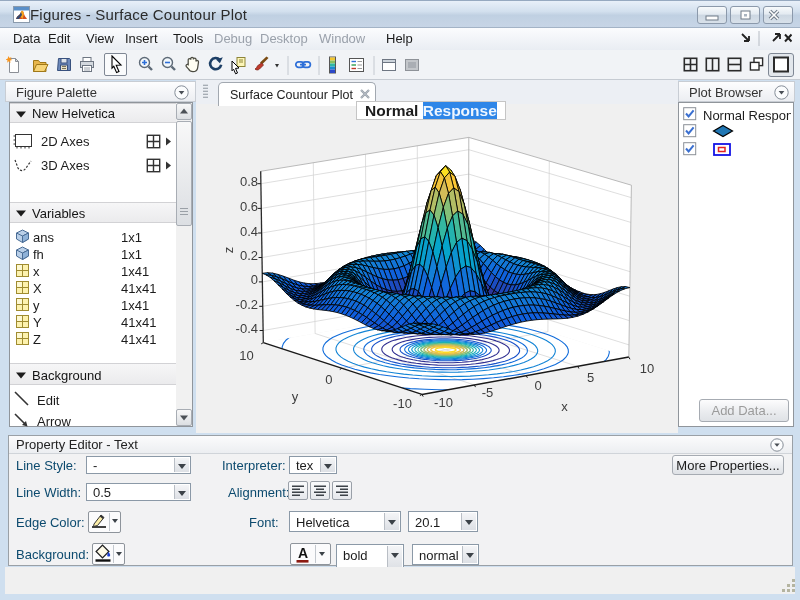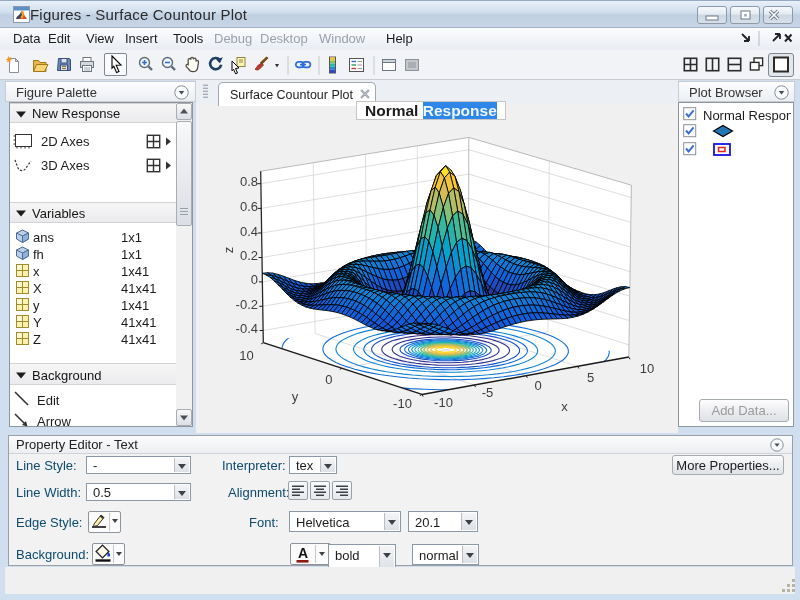--- a/index.html
+++ b/index.html
@@ -234,21 +234,21 @@
   <circle cx="7.5" cy="7.5" r="6.7" fill="#fbfcfd" stroke="#858d97"></circle>
   <path d="M4.6 6 h5.8 l-2.9 3.4 z" fill="#4a4f56"></path>
  </svg>
 </div>
 <div class="abs pbody" style="left:9px;top:102px;width:184px;height:325px"></div>
 
 <div class="abs sect" style="left:10px;top:103px;width:167px;height:20px">
  <svg style="position:absolute;left:5px;top:6px" width="12" height="9">
       <path d="M1 1.5 h10 l-5 6 z" fill="#1c1c1c"></path>
     </svg>
- <span style="position:absolute;left:22px;top:2px">New Response</span>
+ <span style="position:absolute;left:22px;top:2px">New Helvetica</span>
 </div>
 <svg class="abs" style="left:12px;top:132px" width="22" height="17">
  <rect x="3.5" y="2.5" width="16" height="12" fill="#fff" stroke="#333"></rect>
  <g stroke="#333">
       <path d="M3.5 4 h-2 M3.5 8 h-2 M3.5 12 h-2 M5 14.5 v2 M9 14.5 v2 M13 14.5 v2 M17 14.5 v2"></path>
     </g>
 </svg>
 <div class="abs" style="left:41px;top:134px">2D Axes</div>
 <svg class="abs" style="left:146px;top:134px" width="26" height="15">
  <rect x="1.3" y="1.3" width="12.4" height="12.4" fill="#fff" stroke="#333" stroke-width="1.4"></rect>
@@ -2134,21 +2134,21 @@
 <div class="abs albtn" style="left:288px;top:481px;width:20px;height:19px"></div>
 <div class="abs albtn" style="left:310px;top:481px;width:20px;height:19px"></div>
 <div class="abs albtn" style="left:332px;top:481px;width:20px;height:19px"></div>
 <svg class="abs" style="left:288px;top:481px" width="64" height="19">
  <g stroke="#3c4248" stroke-width="1.5">
   <path d="M4 5.2 h12 M4 8.2 h8 M4 11.2 h12 M4 14.2 h8"></path>
   <path d="M26 5.2 h12 M28 8.2 h8 M26 11.2 h12 M28 14.2 h8"></path>
   <path d="M48 5.2 h12 M52 8.2 h8 M48 11.2 h12 M52 14.2 h8"></path>
  </g>
 </svg>
-<div class="abs lab" style="left:16px;top:515px">Edge Style:</div>
+<div class="abs lab" style="left:16px;top:515px">Edge Color:</div>
 <div class="abs colbtn" style="left:88px;top:511px;width:33px;height:22px"></div>
 <svg class="abs" style="left:88px;top:511px" width="33" height="22">
  <path d="M4 16 h14" stroke="#111" stroke-width="1.6"></path>
  <path d="M6 13 L13 4 L16 6.5 L9.5 14.5 L5.5 15.5 Z" fill="#fceea8" stroke="#333"></path>
  <path d="M13 4 L16 6.5 L14.8 8 L11.8 5.5 Z" fill="#333"></path>
  <path d="M27 9 l6 0 -3 4 z" fill="#3c4248" transform="translate(-3,-1)"></path>
  <line x1="21.5" y1="2" x2="21.5" y2="20" stroke="#c3c8ce"></line>
 </svg>
 <div class="abs lab" style="left:249px;top:515px">Font:</div>
 <div class="abs combo" style="left:289px;top:511px;width:112px;height:21px">
@@ -2172,21 +2172,21 @@
  <path d="M24 9 l6 0 -3 4 z" fill="#3c4248"></path>
  <line x1="21.5" y1="2" x2="21.5" y2="20" stroke="#c3c8ce"></line>
 </svg>
 <div class="abs colbtn" style="left:290px;top:543px;width:41px;height:22px"></div>
 <svg class="abs" style="left:290px;top:543px" width="41" height="22">
  <text x="8" y="15" font-family="Liberation Sans,sans-serif" font-size="14" font-weight="bold" fill="#111">A</text>
  <rect x="6.5" y="17" width="12" height="2.6" fill="#8c1a11"></rect>
  <path d="M29 9 l6 0 -3 4 z" fill="#3c4248"></path>
  <line x1="25.5" y1="2" x2="25.5" y2="20" stroke="#c3c8ce"></line>
 </svg>
-<div class="abs combo" style="left:328px;top:544px;width:68px;height:27px">
+<div class="abs combo" style="left:336px;top:544px;width:68px;height:27px">
  <span class="cv" style="top:3px">bold</span>
     <span class="cb">
       <span class="carr" style="top:7px"></span>
     </span>
 </div>
 <div class="abs combo" style="left:412px;top:544px;width:67px;height:21px">
  <span class="cv" style="top:3px">normal</span>
     <span class="cb">
       <span class="carr" style="top:7px"></span>
     </span>

